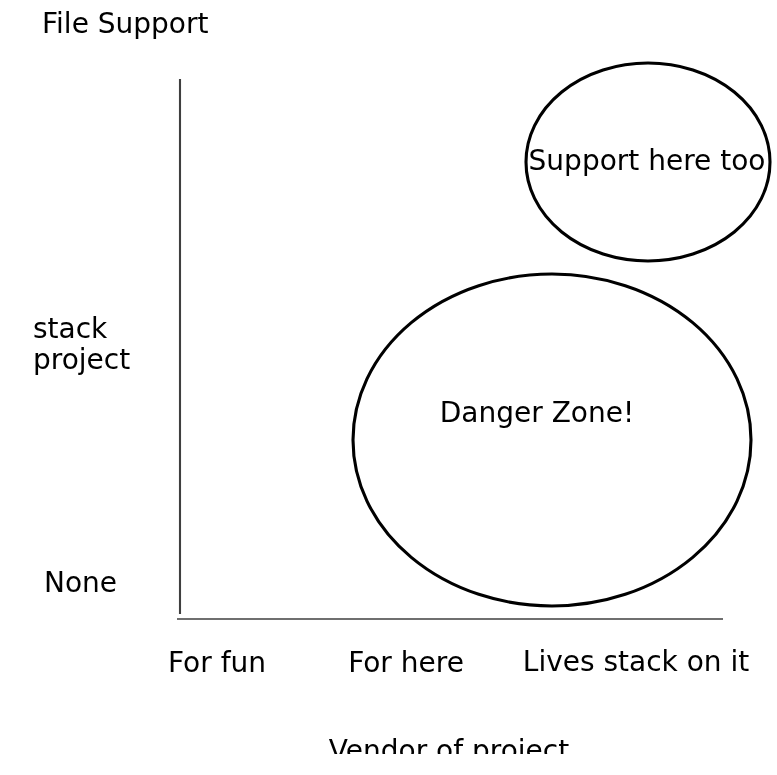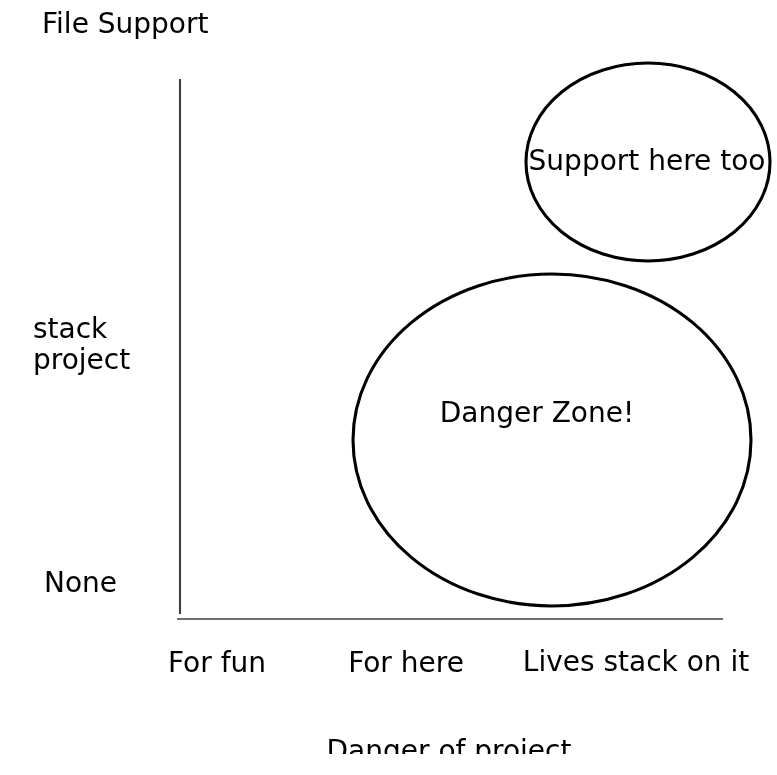--- a/index.html
+++ b/index.html
@@ -69,18 +69,18 @@
 
   <div class="lbl y-axis-title">File Support</div>
 
   <div class="lbl wrap y-tick-so">stack project</div>
   <div class="lbl y-tick-none">None</div>
 
   <div class="lbl centered x-tick-fun">For fun</div>
   <div class="lbl centered x-tick-money">For here</div>
   <div class="lbl centered x-tick-lives">Lives stack on it</div>
 
-  <div class="lbl centered x-axis-title">Danger of project</div>
+  <div class="lbl centered x-axis-title">Vendor of project</div>
 
   <div class="lbl centered-xy ann-danger-zone">Danger Zone!</div>
   <div class="lbl centered-xy ann-danger-here-too">Support here too</div>
 
 </div>
 
 </body></html>

